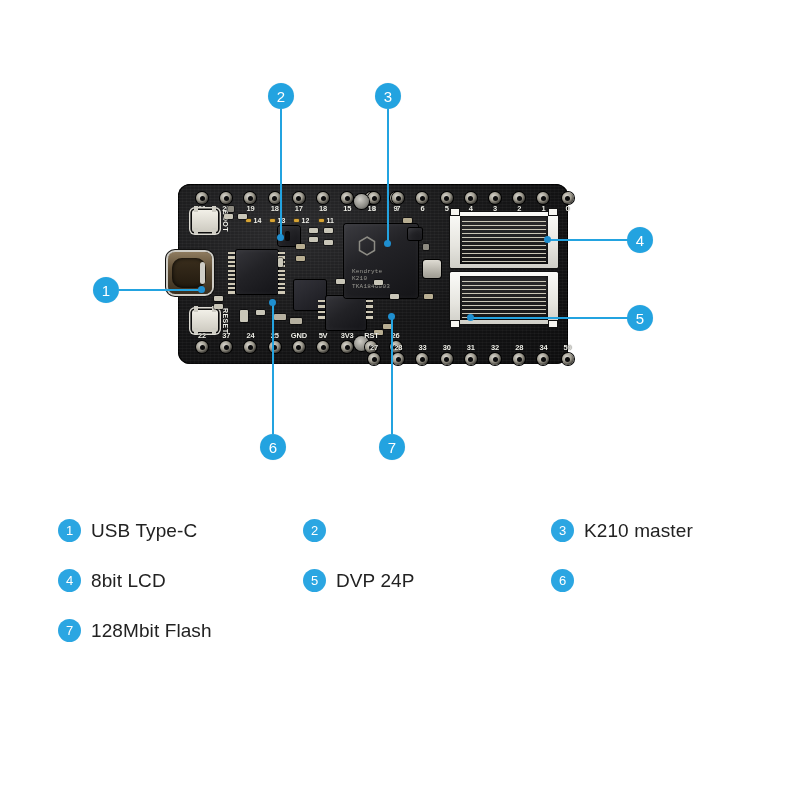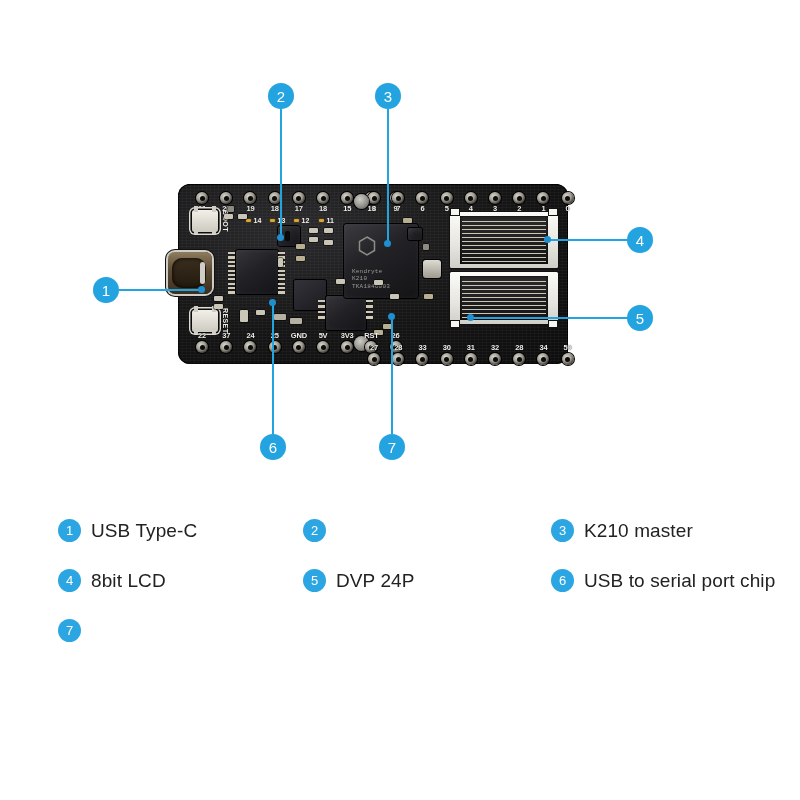--- a/index.html
+++ b/index.html
@@ -514,21 +514,21 @@
       <div class="leg-txt">8bit LCD</div>
     </div>
 
     <div class="leg-item" style="left:303px;top:569px;">
       <div class="leg-num">5</div>
       <div class="leg-txt">DVP 24P</div>
     </div>
 
     <div class="leg-item" style="left:551px;top:569px;">
       <div class="leg-num">6</div>
-      <div class="leg-txt">USB to serial port chip</div>
     </div>
 
     <div class="leg-item" style="left:58px;top:619px;">
       <div class="leg-num">7</div>
+      <div class="leg-txt">128Mbit Flash</div>
     </div>
 
   </div>
 </div>
 
 </body></html>

